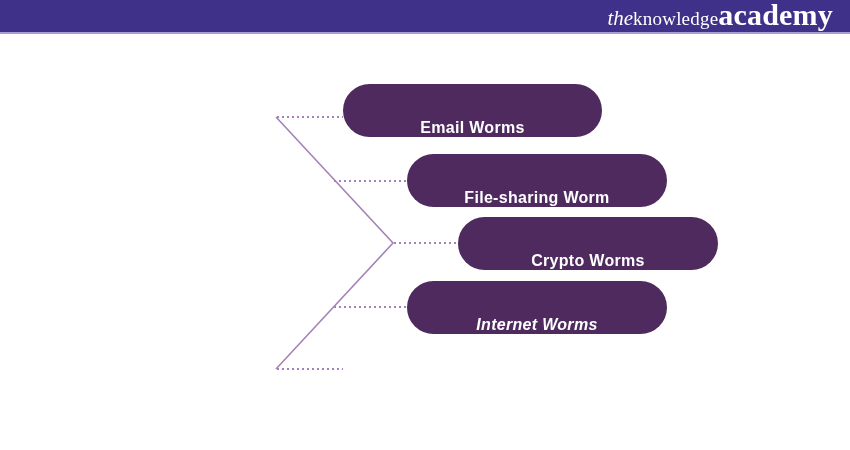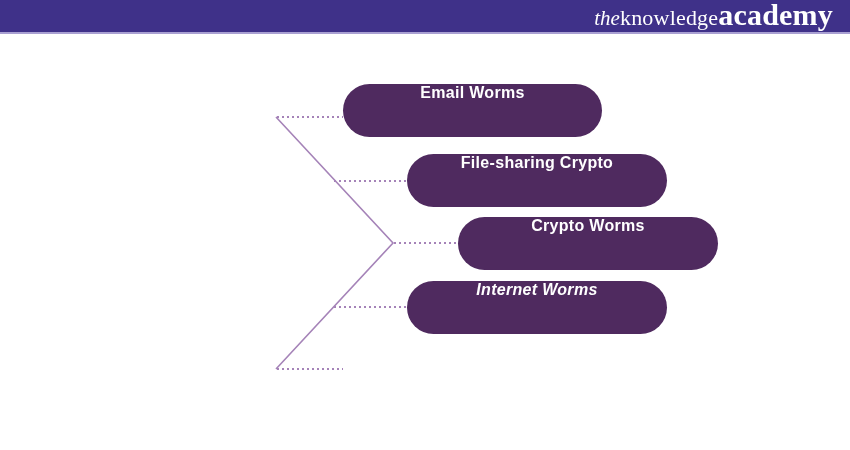--- a/index.html
+++ b/index.html
@@ -37,21 +37,21 @@
     white-space:nowrap;
     line-height:1;
     padding-bottom:2px;
   }
   .logo-the{
     font-style:italic;
     font-size:21px;
     font-weight:400;
   }
   .logo-knowledge{
-    font-size:22px;
+    font-size:19px;
     font-weight:400;
     letter-spacing:0.2px;
   }
   .logo-academy{
     font-size:30px;
     font-weight:700;
     letter-spacing:0.2px;
   }
   
   .connectors{
@@ -86,21 +86,21 @@
     line-height:33px;
     width:152px;
     letter-spacing:0.2px;
   }
   
   .pill{
     position:absolute;
     height:53px;
     border-radius:27px;
     background:var(--node-purple);
-    display:flex;align-items:flex-start;justify-content:center;
+    display:flex;align-items:flex-end;justify-content:center;
   }
   .pill-label{
     color:var(--text-on-purple);
     font-size:16px;
     font-weight:700;
     letter-spacing:0.3px;
     white-space:nowrap;
   }
   .pill-1{left:343px;top:84px; width:259px;}
   .pill-2{left:407px;top:154px;width:260px;}
@@ -124,21 +124,21 @@
     <line class="dotted-line" x1="394" y1="243" x2="458" y2="243"></line>
     <line class="dotted-line" x1="334" y1="307" x2="407" y2="307"></line>
     <line class="dotted-line" x1="277" y1="369" x2="343" y2="369"></line>
   </svg>
 
 
   <div class="pill pill-1">
     <span class="pill-label">Email Worms</span>
   </div>
   <div class="pill pill-2">
-    <span class="pill-label">File-sharing Crypto</span>
+    <span class="pill-label">File-sharing Worm</span>
   </div>
   <div class="pill pill-3">
     <span class="pill-label">Crypto Worms</span>
   </div>
   <div class="pill pill-4">
     <span class="pill-label">Internet Worms</span>
   </div>
 
 </div>
 

